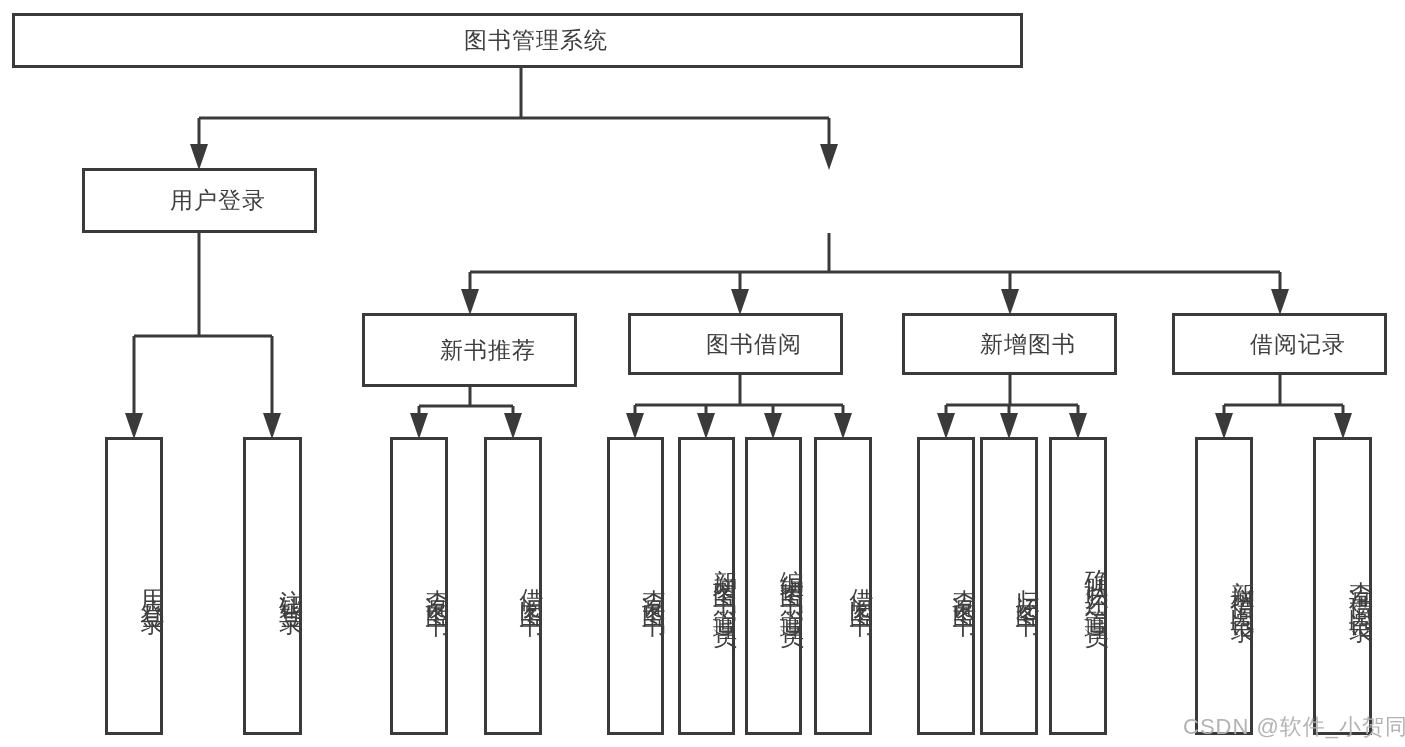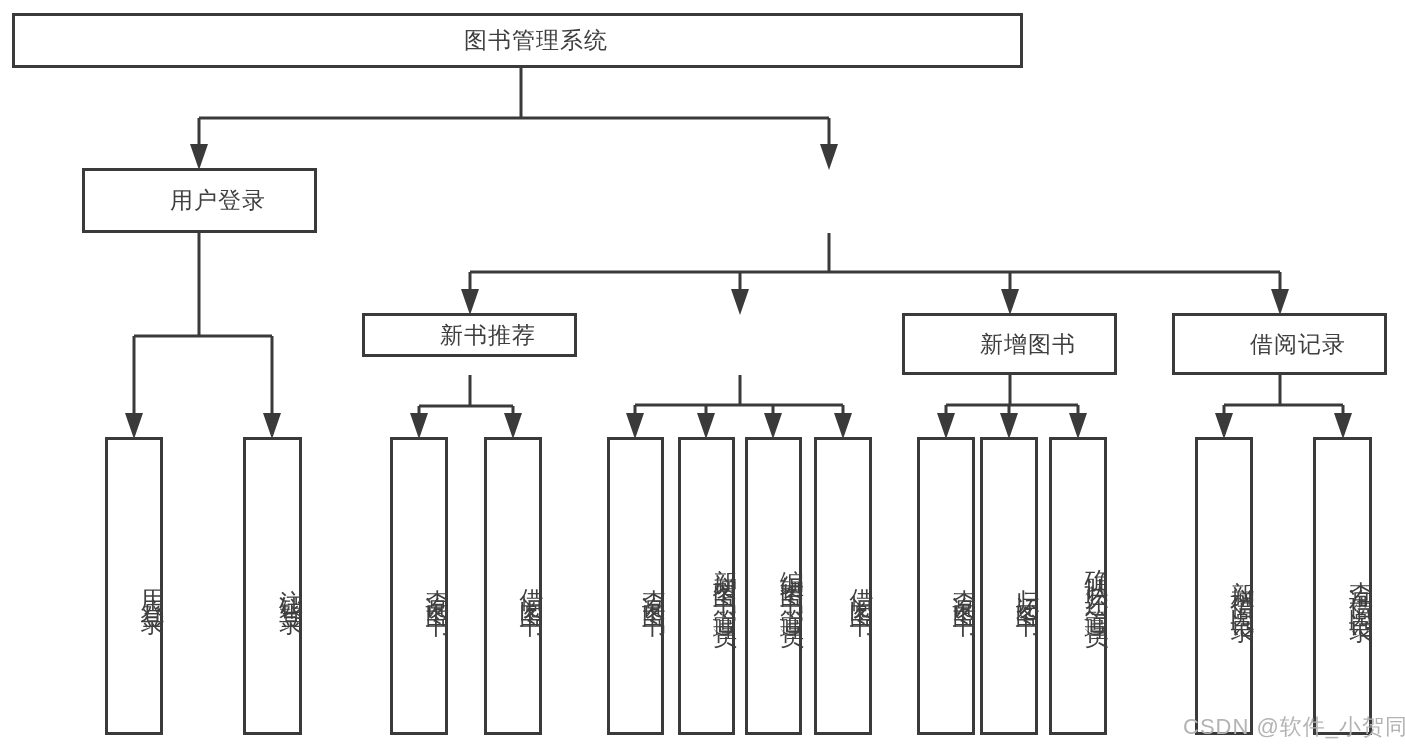--- a/index.html
+++ b/index.html
@@ -112,22 +112,25 @@
   </svg>
 
   <div class="box" style="left:12px; top:13px; width:1011px; height:55px;">
     <span class="hlabel">图书管理系统</span>
   </div>
 
   <div class="box" style="left:82px; top:168px; width:235px; height:65px;">
     <span class="hlabel">用户登录</span>
   </div>
 
-  <div class="box" style="left:362px; top:313px; width:215px; height:44px;">
+  <div class="box" style="left:362px; top:313px; width:215px; height:74px;">
     <span class="hlabel">新书推荐</span>
+  </div>
+  <div class="box" style="left:628px; top:313px; width:215px; height:62px;">
+    <span class="hlabel">图书借阅</span>
   </div>
   <div class="box" style="left:902px; top:313px; width:215px; height:62px;">
     <span class="hlabel">新增图书</span>
   </div>
   <div class="box" style="left:1172px; top:313px; width:215px; height:62px;">
     <span class="hlabel">借阅记录</span>
   </div>
 
   <div class="box leaf" style="left:105px; top:437px; width:58px; height:298px;">
     <span class="vlabel">用户登录</span>

